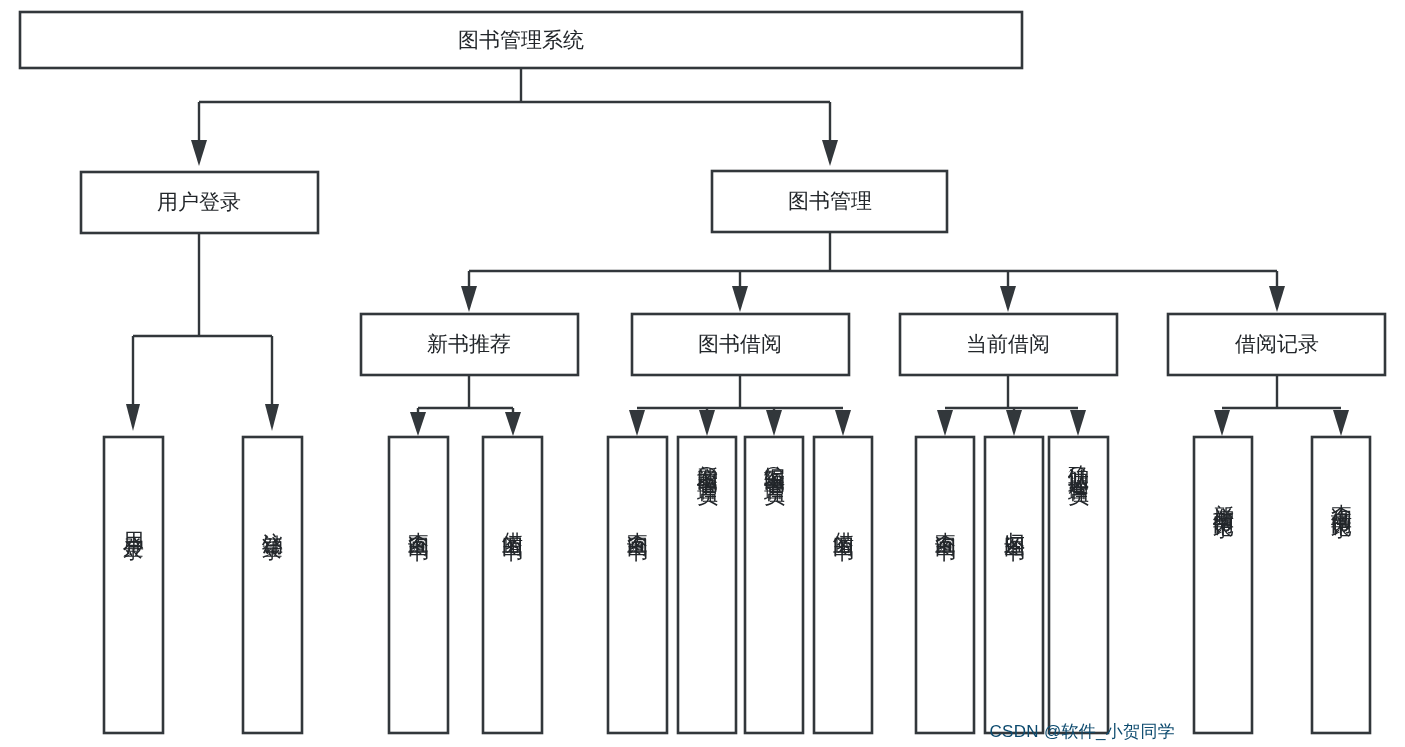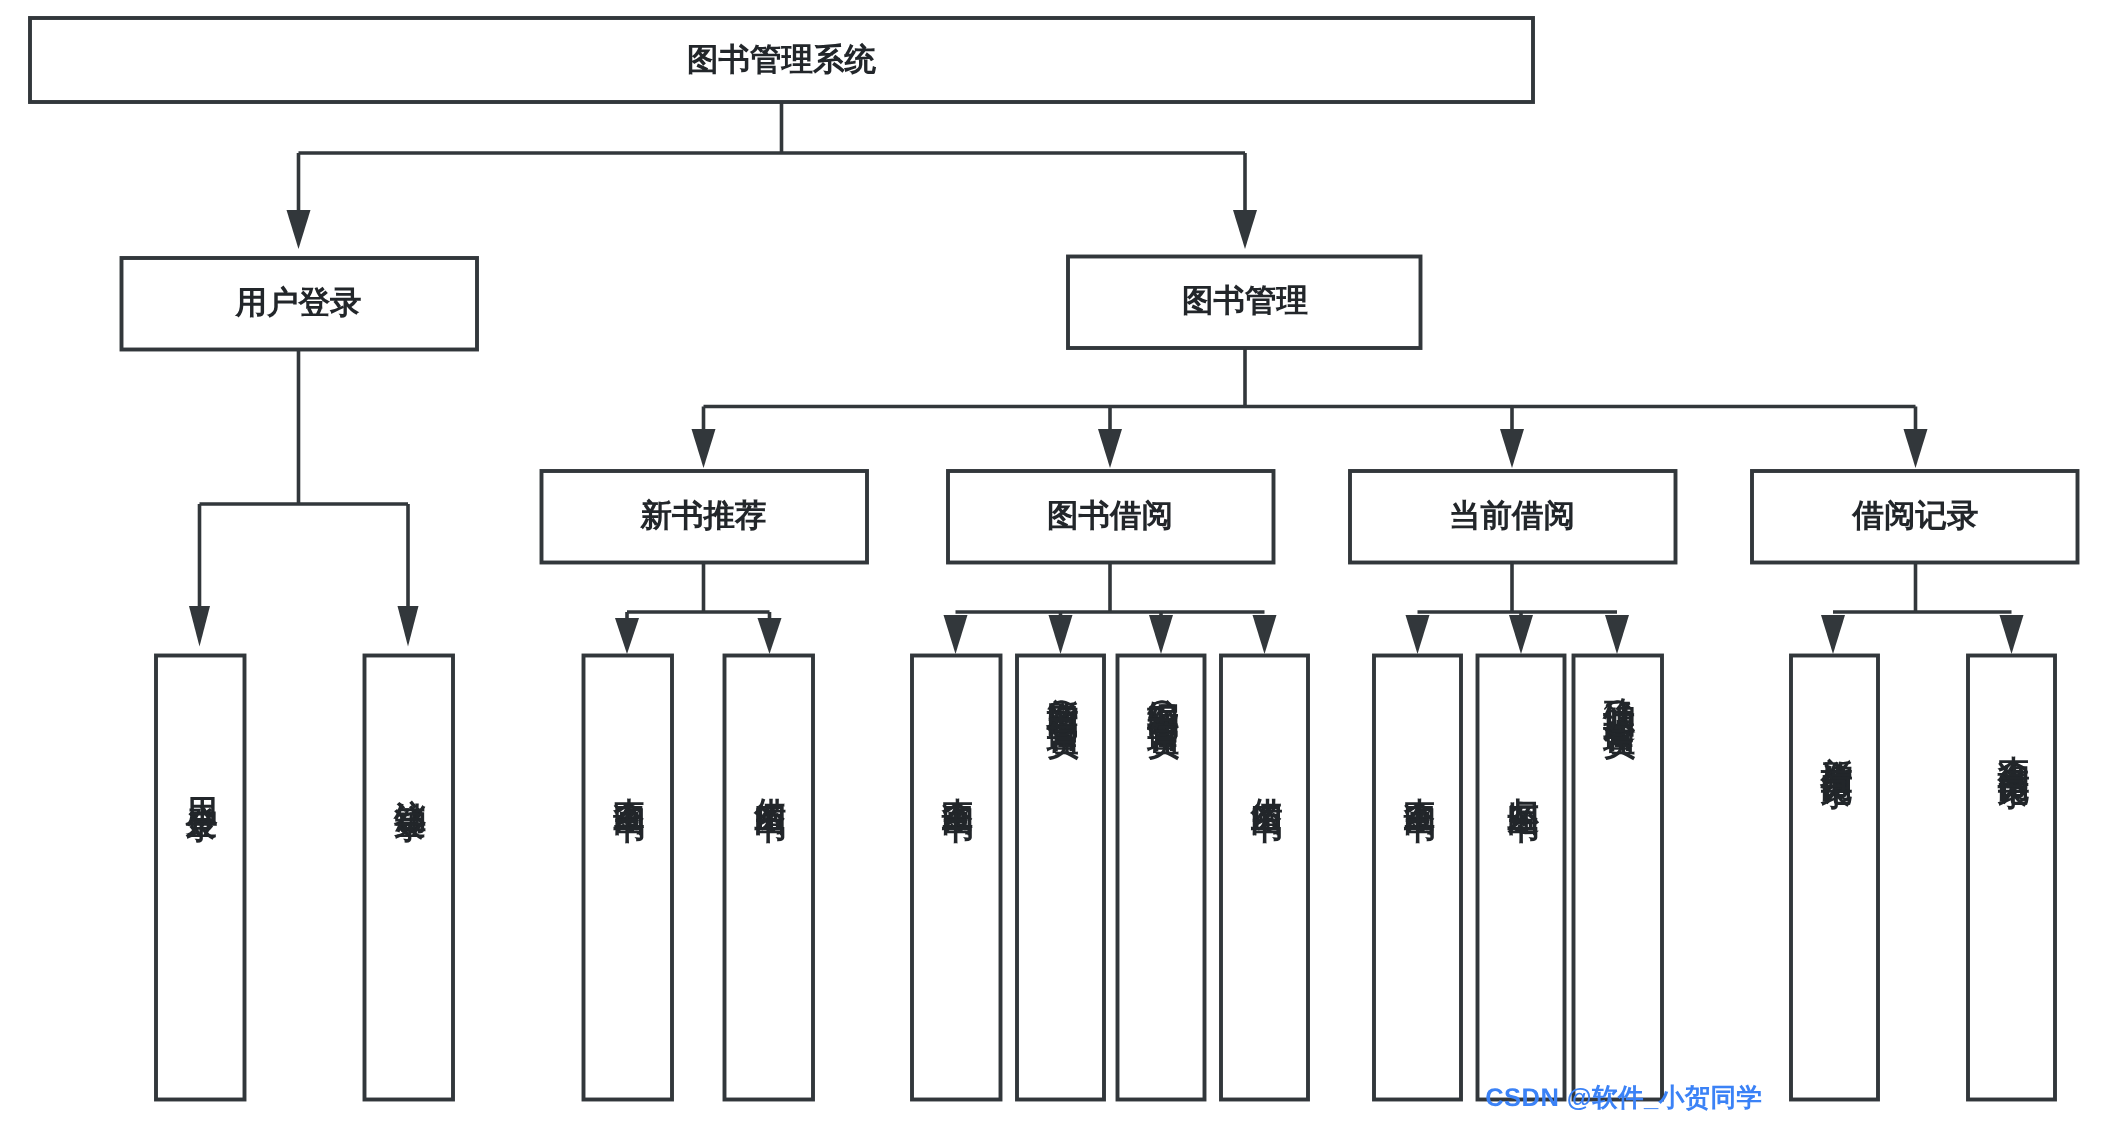--- a/index.html
+++ b/index.html
@@ -11,21 +11,20 @@
     width: 1405px;
     height: 747px;
     font-family: "Liberation Sans", "DejaVu Sans", sans-serif;
     overflow: hidden;
   }
   #diagram-root {
     position: relative;
     width: 1183px;
     height: 747px;
     background: #ffffff;
-    font-weight: bold;
   }
   svg#tree-svg {
     position: absolute;
     left: 0;
     top: 0;
     width: 1405px;
     height: 747px;
   }
   .node-box {
     fill: #ffffff;
@@ -55,21 +54,21 @@
   .arrow-head {
     fill: #32373b;
     stroke: none;
   }
   .watermark {
     position: absolute;
     right: 8px;
     bottom: 4px;
     font-family: "Liberation Sans", "DejaVu Sans", sans-serif;
     font-size: 17px;
-    color: #3b82f6;
+    color: #0c4a6e;
     white-space: nowrap;
     letter-spacing: 0.3px;
     pointer-events: none;
   }
 </style>
 </head>
 <body>
 
 <div id="diagram-root">
 

